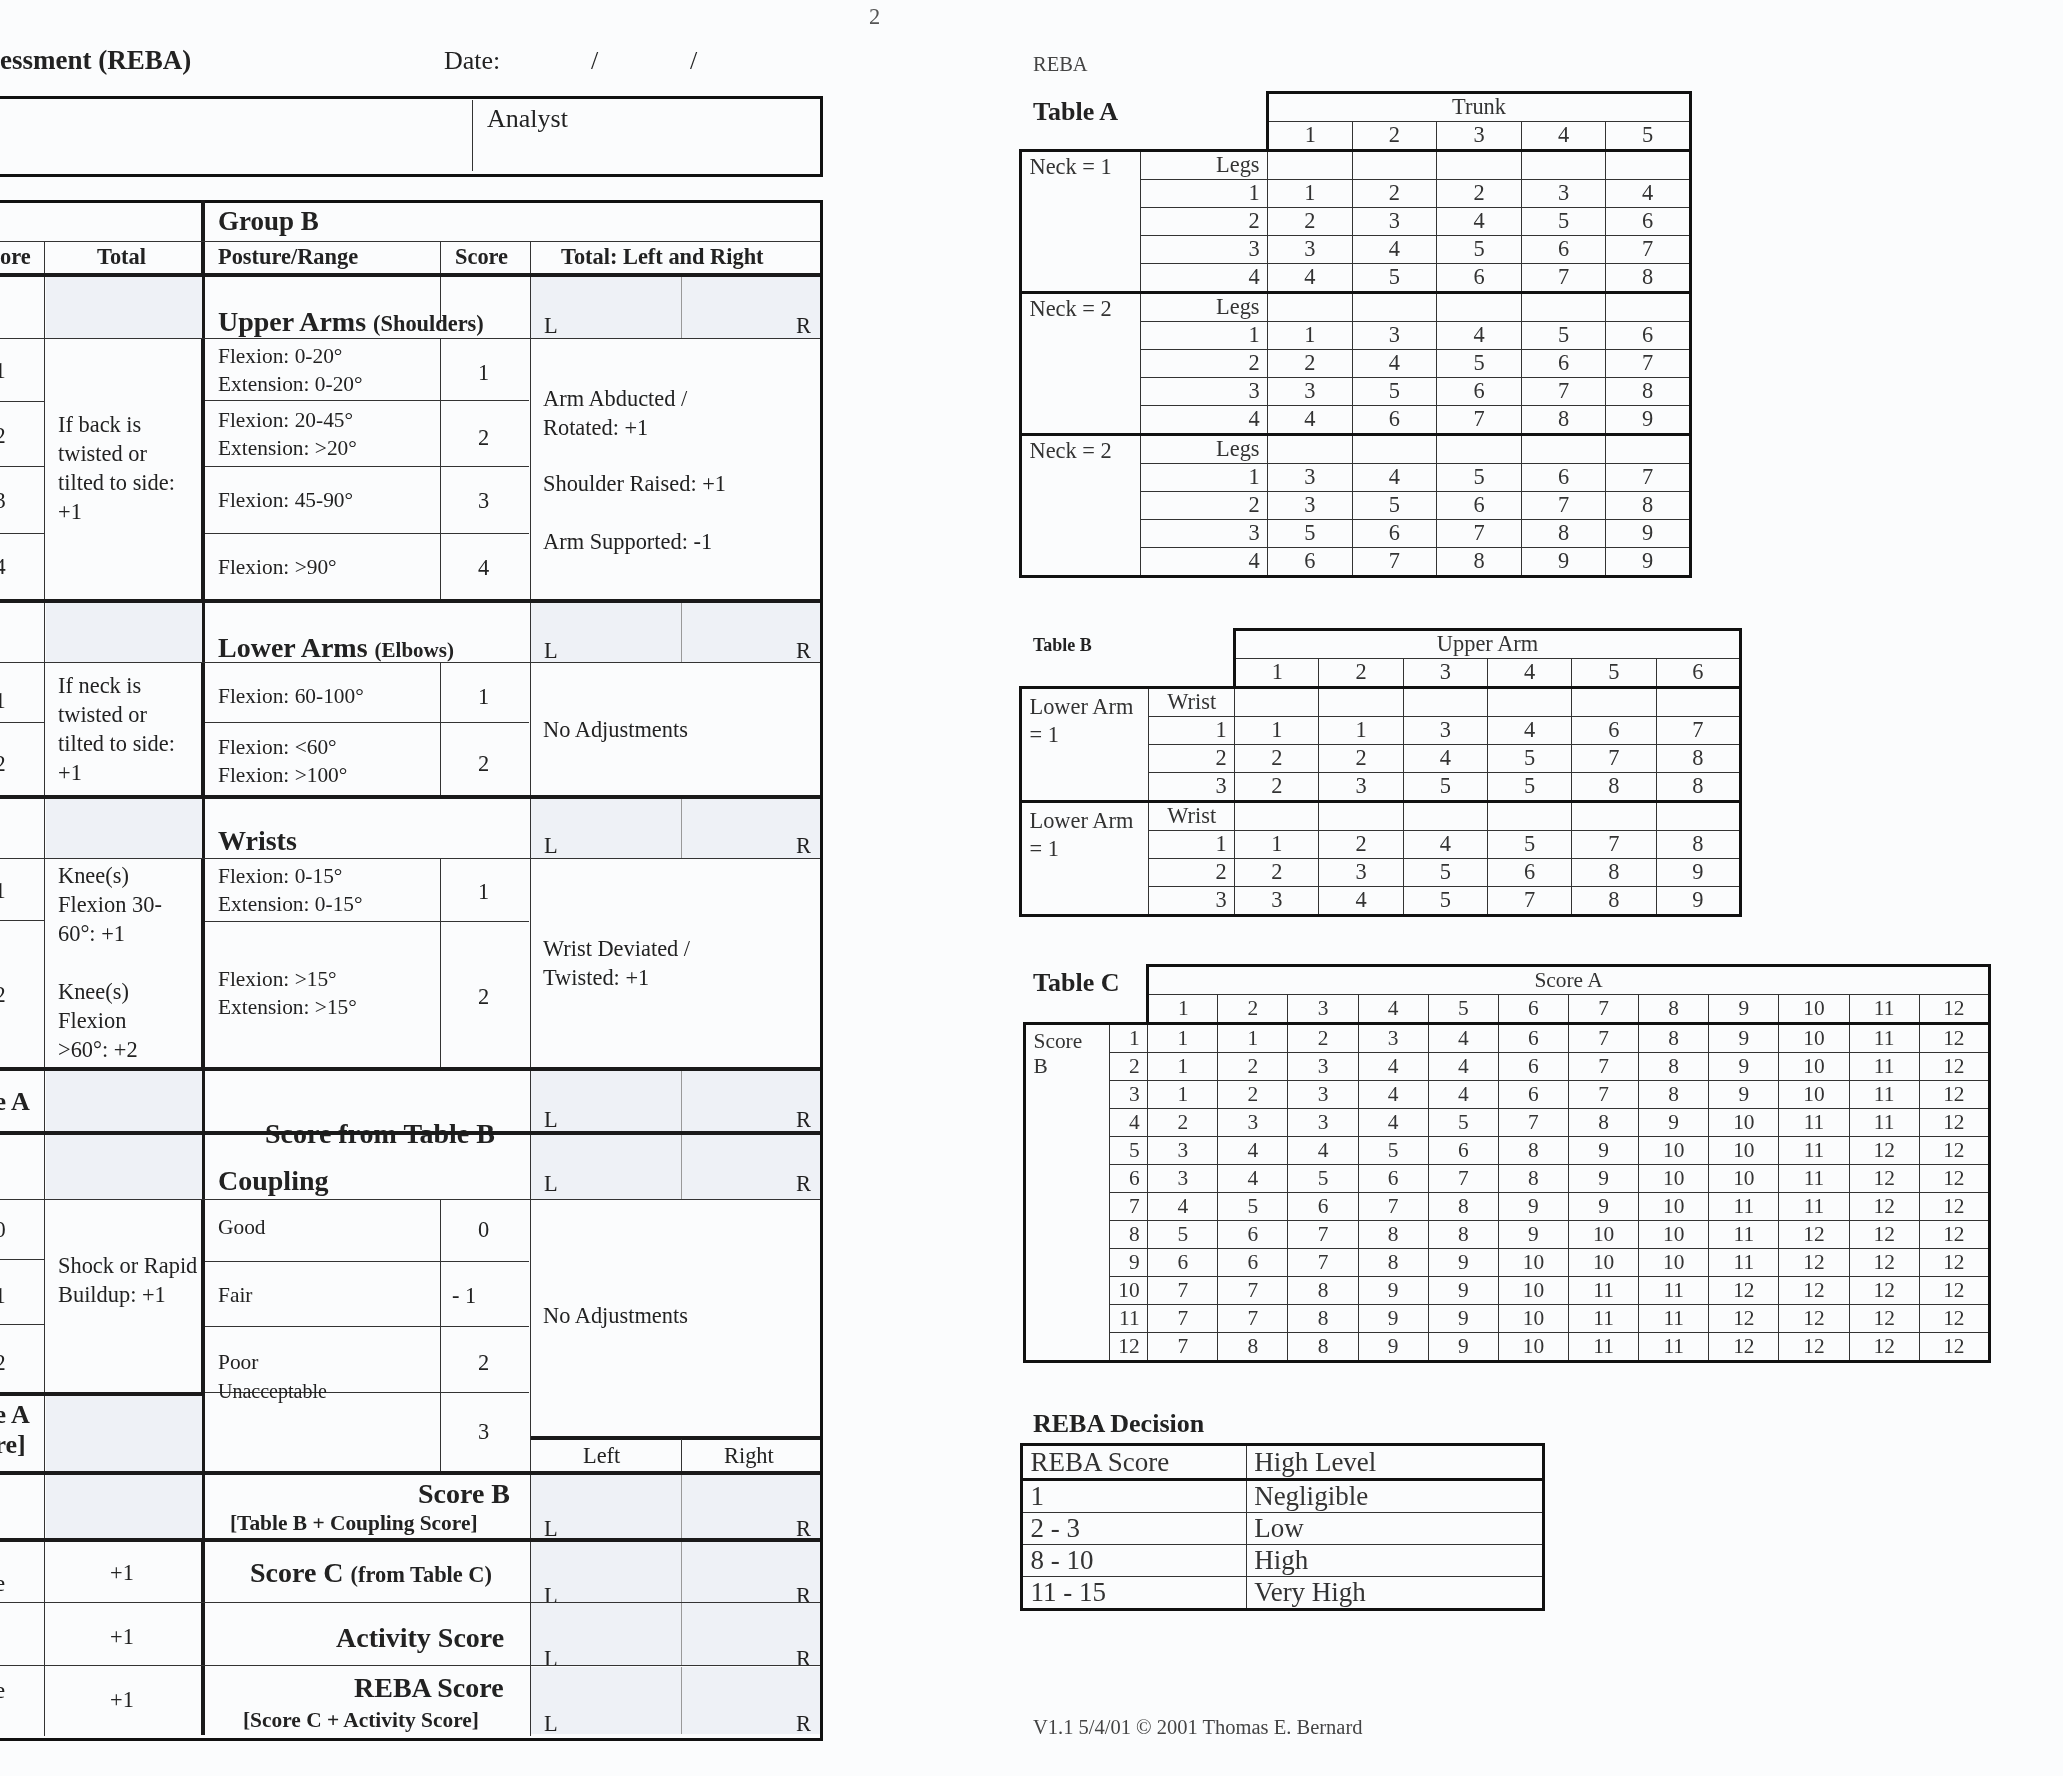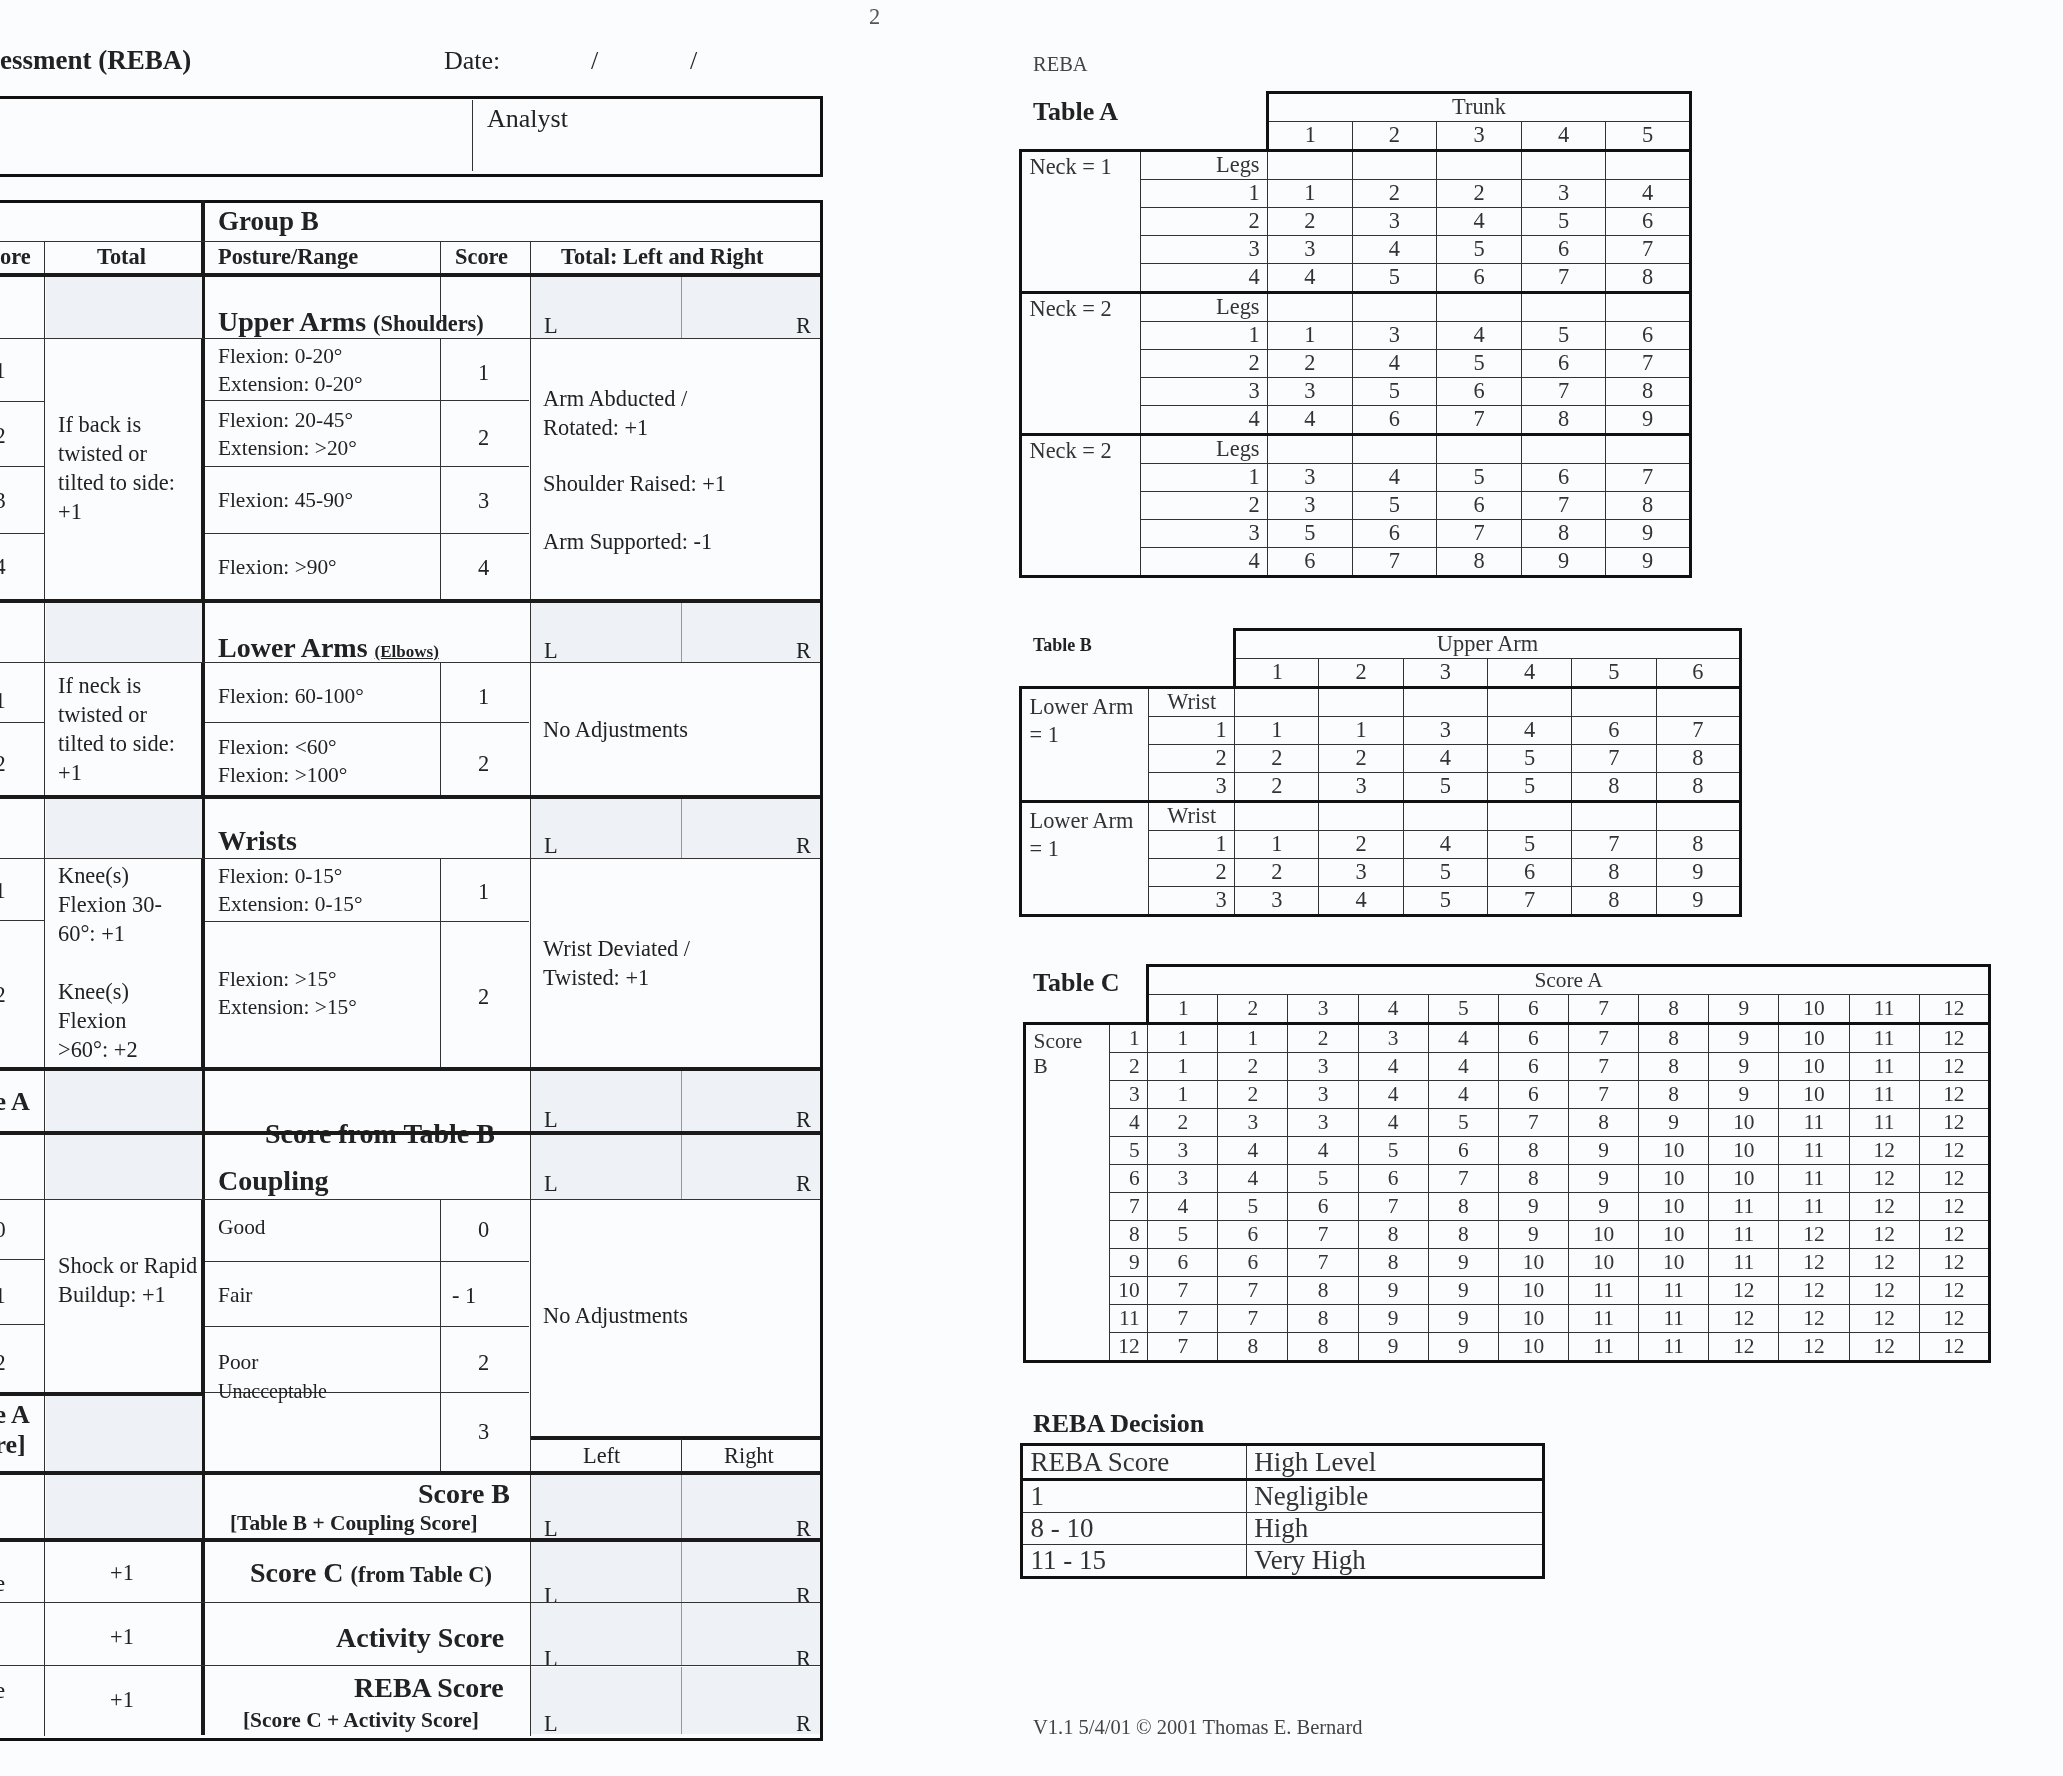--- a/index.html
+++ b/index.html
@@ -87,21 +87,21 @@
   <div class="t" style="left:543px;top:473px;font-size:22.4px;">Shoulder Raised:  +1</div>
   <div class="t" style="left:543px;top:531px;font-size:22.4px;">Arm Supported:  -1</div>
 
   <div class="hl" style="left:0;top:599px;width:820px;height:3.7px;"></div>
 
   <div class="shade" style="left:46px;top:603px;width:156px;height:59px;"></div>
   <div class="shade" style="left:531px;top:603px;width:289px;height:59px;"></div>
   <div class="abs" style="left:681px;top:603px;width:1.4px;height:59px;background:#999;"></div>
   <div class="t b" style="left:218px;top:634px;font-size:28px;">
     <span>Lower Arms</span>
-    <span style="font-size:17px;text-decoration:underline;">(Elbows)</span>
+    <span style="font-size:21px;">(Elbows)</span>
   </div>
   <div class="t" style="left:544px;top:640px;font-size:22.4px;">L</div>
   <div class="t" style="left:796px;top:640px;font-size:22.4px;">R</div>
   <div class="abs" style="left:0;top:662px;width:820px;height:1.4px;background:#333;"></div>
   <div class="t" style="left:-5.6px;top:690px;font-size:22.4px;">1</div>
   <div class="abs" style="left:0;top:722px;width:44px;height:1.4px;background:#333;"></div>
   <div class="t" style="left:-5.6px;top:753px;font-size:22.4px;">2</div>
   <div class="abs" style="left:58px;top:671px;width:131px;font-size:22.4px;line-height:1.3;">If neck is twisted or tilted to side:  +1</div>
   <div class="abs" style="left:440px;top:662px;width:1.4px;height:133px;background:#333;"></div>
   <div class="t" style="left:218px;top:686px;font-size:21.4px;">Flexion: 60-100°</div>
@@ -698,20 +698,24 @@
     <tbody>
         <tr>
           <td style="text-align:left;height:32px;border-bottom:3.7px solid #111;">REBA Score</td>
           <td style="text-align:left;border-bottom:3.7px solid #111;">High Level</td>
         </tr>
     <tr>
           <td style="text-align:left;height:31px;">1</td>
           <td style="text-align:left;">Negligible</td>
         </tr>
     <tr>
+          <td style="text-align:left;height:31px;">2 - 3</td>
+          <td style="text-align:left;">Low</td>
+        </tr>
+    <tr>
           <td style="text-align:left;height:31px;">8 - 10</td>
           <td style="text-align:left;">High</td>
         </tr>
     <tr>
           <td style="text-align:left;height:31px;">11 - 15</td>
           <td style="text-align:left;">Very High</td>
         </tr>
   </tbody>
     </table>
 

